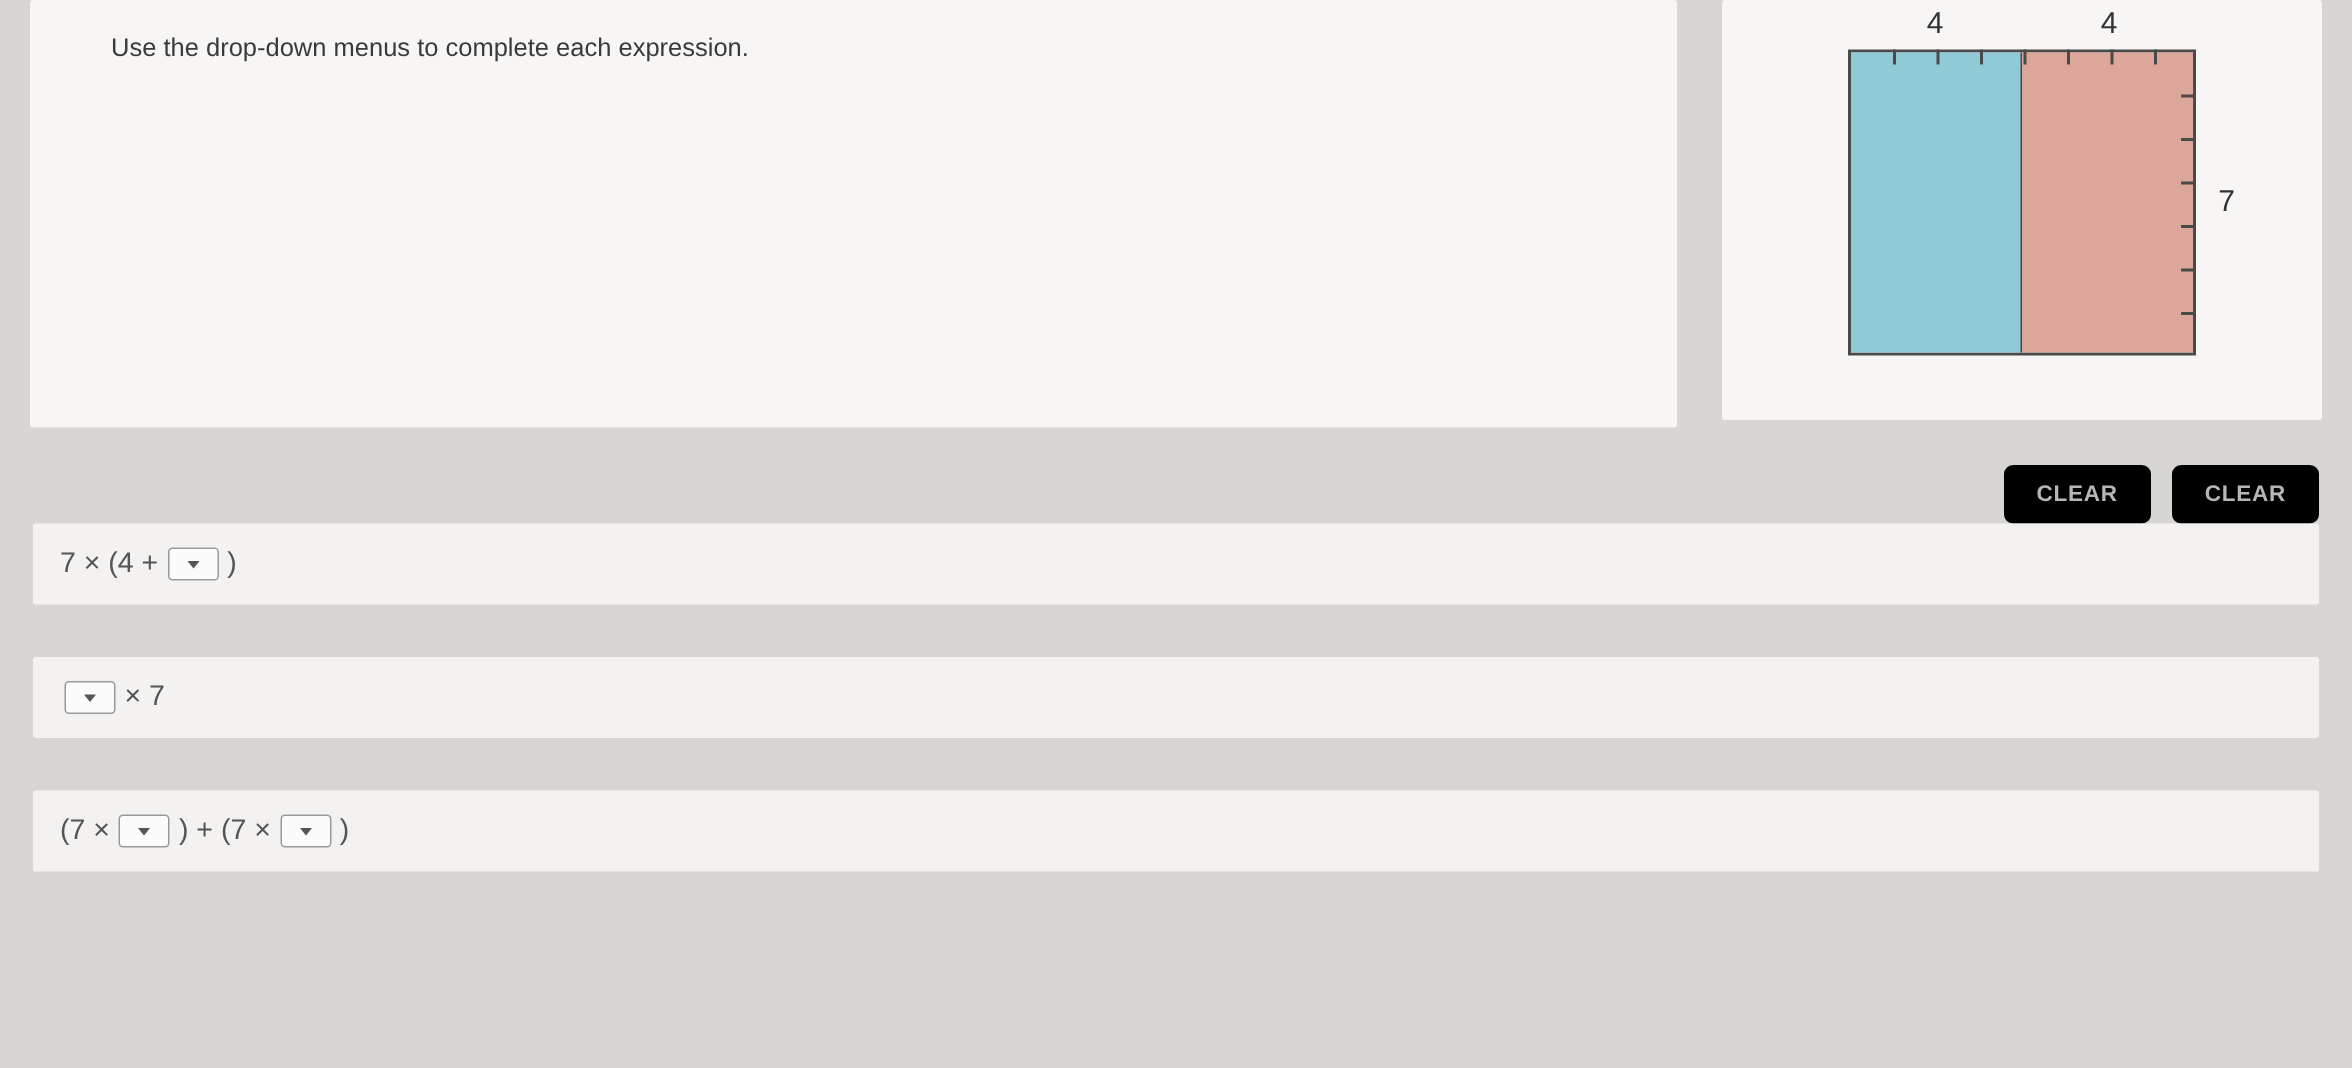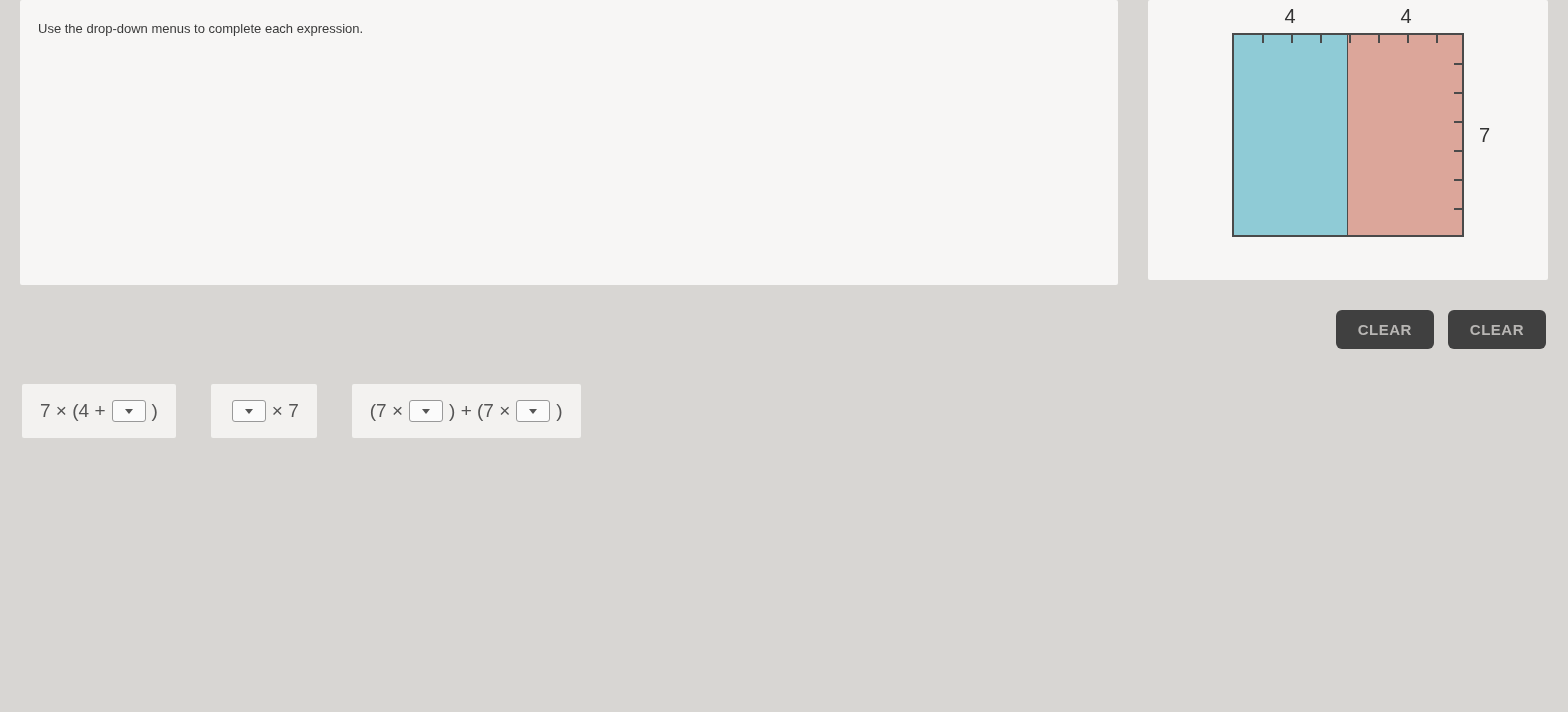--- a/index.html
+++ b/index.html
@@ -22,22 +22,23 @@
     }
     .question-panel {
       background: #f7f6f5;
       flex: 1;
       padding: 20px 18px 200px 18px;
       border-radius: 2px;
       min-height: 285px;
     }
     .instruction {
       color: #3a3a3a;
-      font-size: 13px;
+      font-size: 17px;
       line-height: 1.4;
+      margin-left: 36px;
     }
     .figure-panel {
       background: #f7f6f5;
       width: 400px;
       height: 280px;
       border-radius: 2px;
       position: relative;
       display: flex;
       justify-content: center;
       align-items: center;
@@ -100,32 +101,31 @@
     .button-row {
       display: flex;
       justify-content: flex-end;
       gap: 14px;
       padding: 25px 22px 0 0;
     }
     .btn {
       padding: 11px 22px;
       border: none;
       border-radius: 6px;
-      background: #404040;
+      background: #000000;
       color: #b8b6b4;
       font-size: 15px;
       font-weight: bold;
       letter-spacing: 0.5px;
       cursor: pointer;
     }
     .expressions {
-      margin-top: 35px;
       padding: 0 22px;
       display: flex;
-      flex-direction: row;
+      flex-direction: column;
       gap: 35px;
     }
     .expr-row {
       background: #f3f2f0;
       padding: 16px 18px;
       border-radius: 2px;
       font-size: 19px;
       color: #555;
       display: flex;
       align-items: center;

